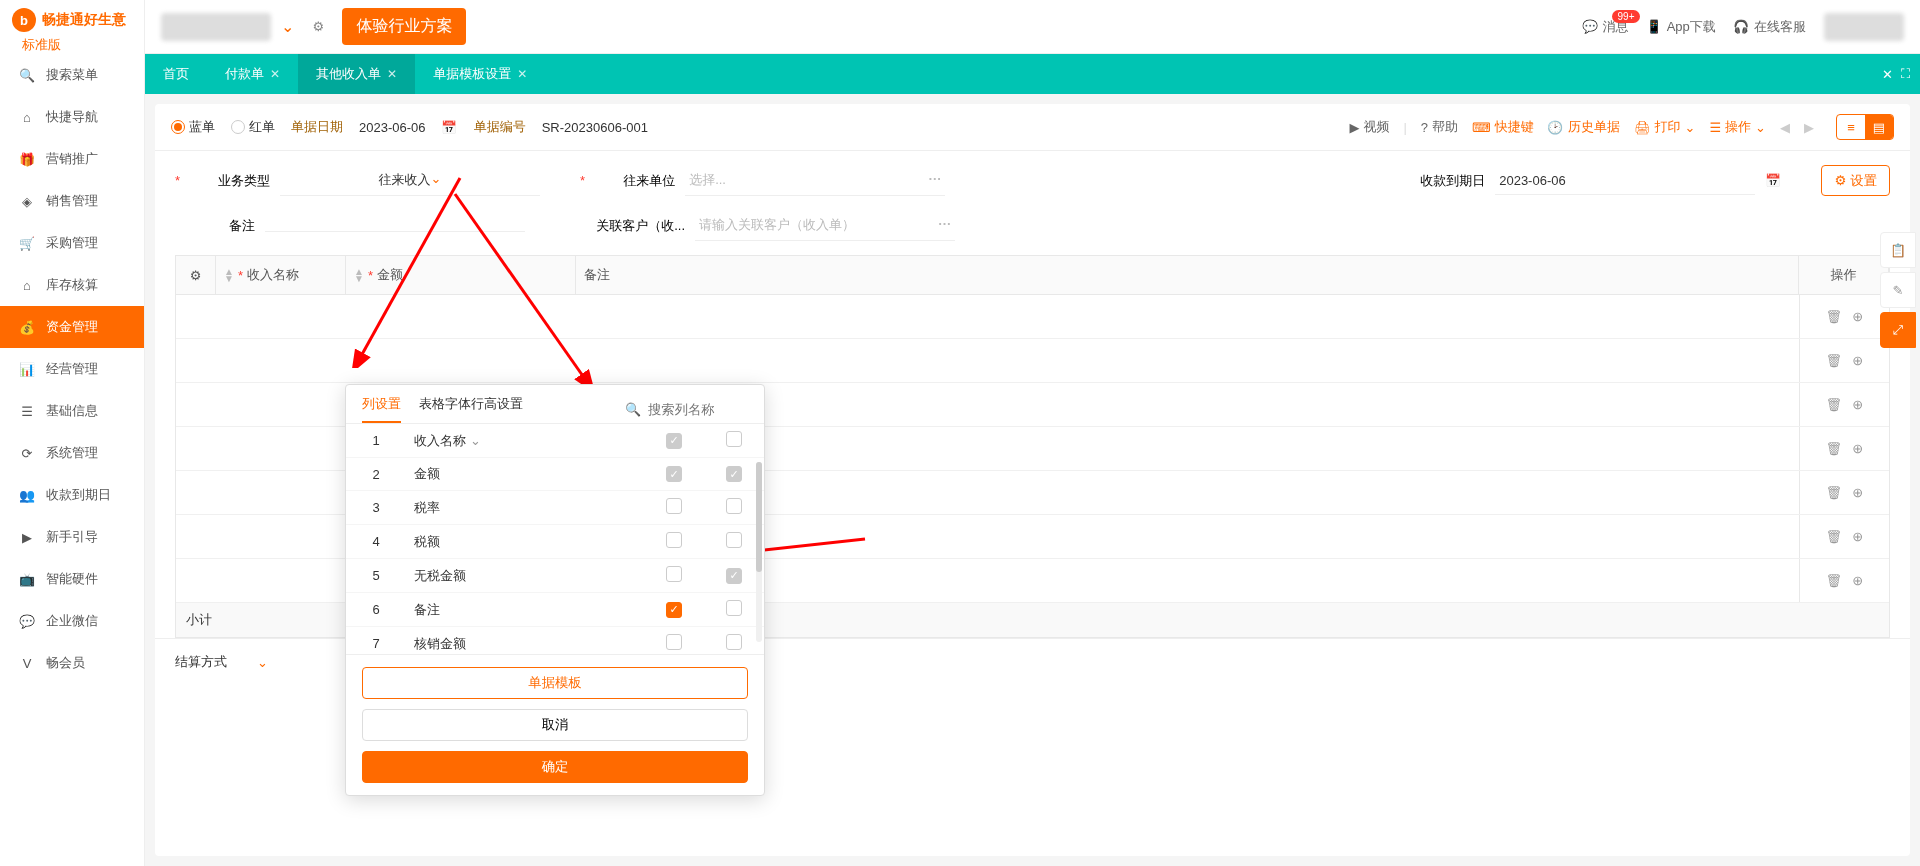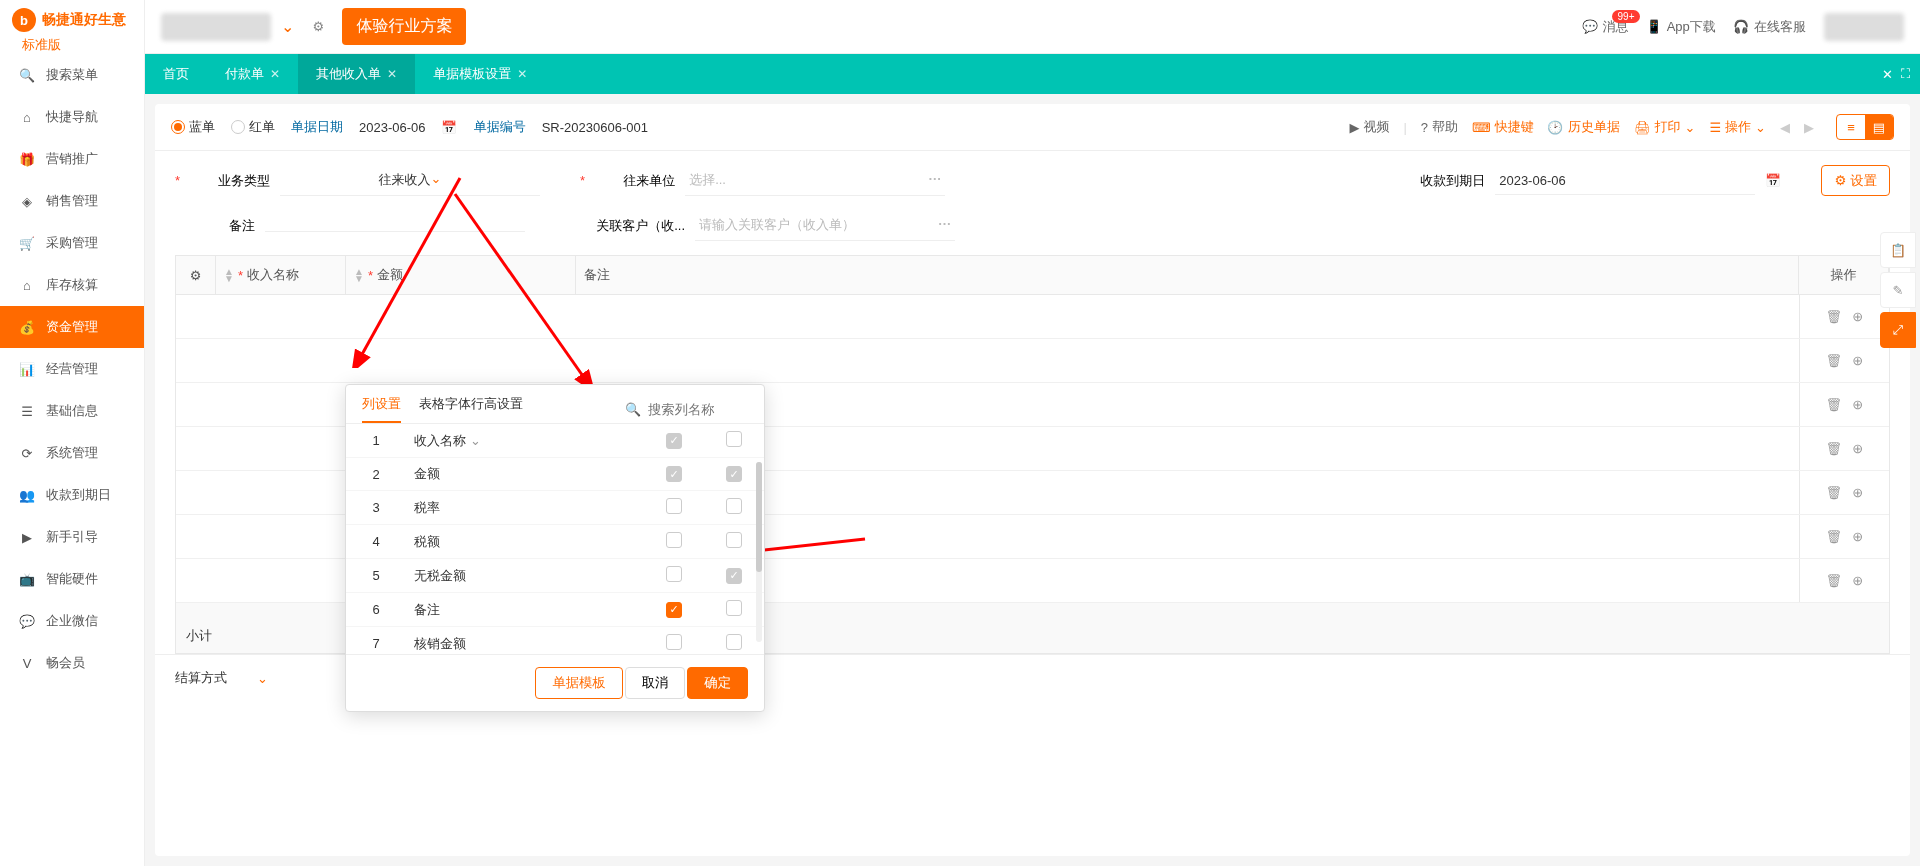--- a/index.html
+++ b/index.html
@@ -37,21 +37,21 @@
 .tabbar-right { margin-left: auto; display: flex; align-items: center; padding: 0 10px; gap: 8px; }
 
 
 .content { flex: 1; background: #fff; margin: 10px; border-radius: 4px; padding: 0; position: relative; overflow: hidden; }
 .toolbar { display: flex; align-items: center; padding: 10px 16px; gap: 16px; border-bottom: 1px solid #eee; }
 .radio-group { display: flex; gap: 16px; }
 .radio-label { display: flex; align-items: center; gap: 4px; cursor: pointer; }
 .radio-dot { width: 14px; height: 14px; border: 1px solid #ccc; border-radius: 50%; display: inline-flex; align-items: center; justify-content: center; }
 .radio-dot.on { border-color: #ff6a00; }
 .radio-dot.on::after { content: ''; width: 8px; height: 8px; background: #ff6a00; border-radius: 50%; }
-.field-label { color: #0369a1; }
+.field-label { color: #a16207; }
 .tb-right { margin-left: auto; display: flex; align-items: center; gap: 14px; color: #666; }
 .tb-link { display: flex; align-items: center; gap: 4px; cursor: pointer; }
 .view-toggle { display: flex; border: 1px solid #ff6a00; border-radius: 4px; overflow: hidden; margin-left: 8px; }
 .view-btn { width: 28px; height: 24px; display: flex; align-items: center; justify-content: center; cursor: pointer; color: #ff6a00; }
 .view-btn.active { background: #ff6a00; color: #fff; }
 
 
 .form-row { display: flex; padding: 14px 20px; gap: 40px; flex-wrap: wrap; }
 .form-field { display: flex; align-items: center; gap: 10px; }
 .form-field .req { color: #ff3b30; }
@@ -72,41 +72,41 @@
 .gh-name { width: 130px; }
 .gh-amt { width: 230px; }
 .gh-remark { flex: 1; }
 .gh-ops { width: 90px; justify-content: center; }
 .grid-body { }
 .grid-row { display: flex; height: 44px; border-bottom: 1px solid #f0f0f0; }
 .gr-main { flex: 1; }
 .gr-ops { width: 90px; display: flex; align-items: center; justify-content: center; gap: 10px; color: #999; border-left: 1px solid #e8e8e8; }
 .gr-ops span { cursor: pointer; }
 .subtotal { display: flex; background: #f9f9f9; padding: 8px 10px; }
-.sub-label { width: 40px; margin-top: 16px; }
+.sub-label { width: 40px; }
 .sub-val { width: 350px; text-align: right; font-weight: bold; }
 
 
 .popup { position: absolute; top: 280px; left: 190px; width: 420px; background: #fff; border: 1px solid #ddd; box-shadow: 0 4px 20px rgba(0,0,0,0.15); border-radius: 4px; z-index: 100; }
 .popup-tabs { display: flex; padding: 10px 16px 0; gap: 18px; border-bottom: 1px solid #eee; }
 .popup-tab { padding-bottom: 8px; cursor: pointer; }
 .popup-tab.active { color: #ff6a00; border-bottom: 2px solid #ff6a00; }
 .popup-search { display: flex; align-items: center; margin-left: auto; gap: 6px; color: #bbb; }
 .popup-search input { border: none; outline: none; width: 100px; }
 .popup-table { max-height: 230px; overflow-y: auto; }
 .pt-header { display: flex; background: #fafafa; padding: 8px 0; color: #666; border-bottom: 1px solid #eee; }
 .pt-row { display: flex; padding: 7px 0; border-bottom: 1px solid #f5f5f5; align-items: center; }
 .pt-seq { width: 60px; text-align: center; }
 .pt-name { flex: 1; padding-left: 8px; display: flex; align-items: center; gap: 4px; }
 .pt-show { width: 60px; text-align: center; }
 .pt-total { width: 60px; text-align: center; }
 .cb { width: 16px; height: 16px; border: 1px solid #ccc; border-radius: 3px; display: inline-flex; align-items: center; justify-content: center; background: #fff; }
 .cb.checked { background: #ff6a00; border-color: #ff6a00; color: #fff; font-size: 11px; }
 .cb.gray-checked { background: #ccc; border-color: #ccc; color: #fff; font-size: 11px; }
-.popup-footer { display: flex; justify-content: flex-end; gap: 2px; padding: 12px 16px; border-top: 1px solid #eee; }
+.popup-footer { display: flex; justify-content: flex-end; gap: 10px; padding: 12px 16px; border-top: 1px solid #eee; flex-direction: column; }
 .btn { padding: 6px 16px; border-radius: 4px; cursor: pointer; border: 1px solid #ddd; background: #fff; }
 .btn-outline-orange { border-color: #ff6a00; color: #ff6a00; }
 .btn-primary { background: #ff6a00; border-color: #ff6a00; color: #fff; }
 .scrollbar-track { position: absolute; right: 2px; top: 38px; width: 6px; height: 180px; background: #f0f0f0; border-radius: 3px; }
 .scrollbar-thumb { width: 6px; height: 110px; background: #ccc; border-radius: 3px; }
 
 
 .bottom { padding: 14px 20px; display: flex; gap: 30px; align-items: center; border-top: 1px solid #eee; }
 .add-link { color: #ff6a00; cursor: pointer; display: flex; align-items: center; gap: 4px; }
 

